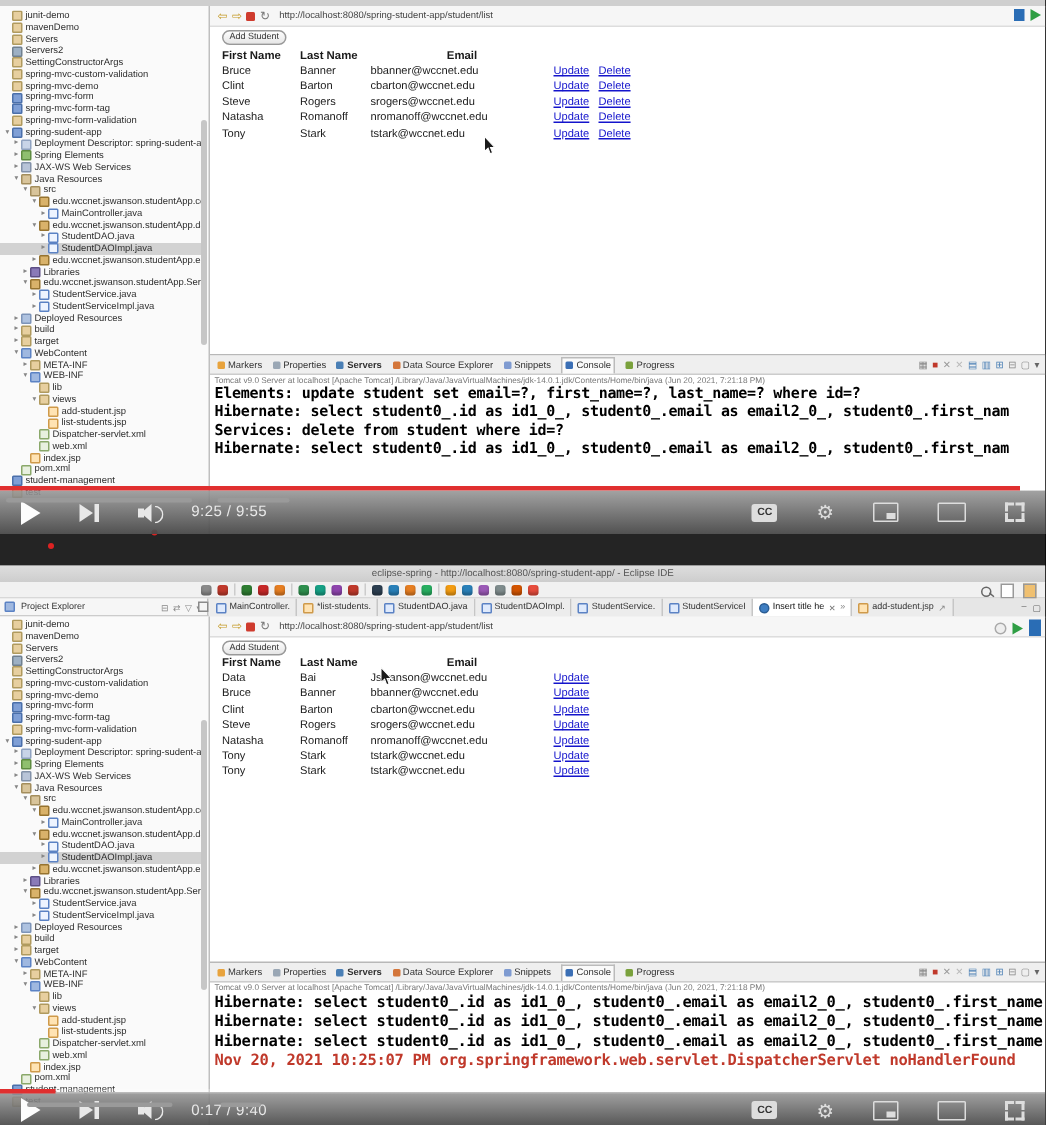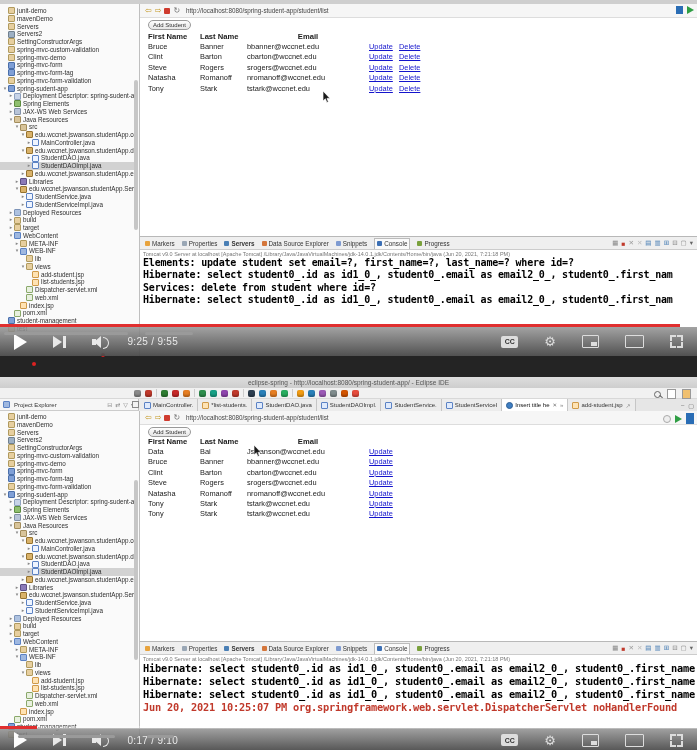--- a/index.html
+++ b/index.html
@@ -936,21 +936,21 @@
               <span style="color: rgb(136, 136, 136);">⊟</span>
               <span style="color: rgb(136, 136, 136);">▢</span>
               <span style="color: rgb(102, 102, 102);">▾</span>
             </span>
           </div>
         <div class="serverline">Tomcat v9.0 Server at localhost [Apache Tomcat] /Library/Java/JavaVirtualMachines/jdk-14.0.1.jdk/Contents/Home/bin/java  (Jun 20, 2021, 7:21:18 PM)</div>
         <div id="clines2" class="clines v2">
             <div class="cline">Hibernate: select student0_.id as id1_0_, student0_.email as email2_0_, student0_.first_name</div>
             <div class="cline">Hibernate: select student0_.id as id1_0_, student0_.email as email2_0_, student0_.first_name</div>
             <div class="cline">Hibernate: select student0_.id as id1_0_, student0_.email as email2_0_, student0_.first_name</div>
-            <div class="cline red">Jun 20, 2021 10:25:07 PM org.springframework.web.servlet.DispatcherServlet noHandlerFound</div>
+            <div class="cline red">Nov 20, 2021 10:25:07 PM org.springframework.web.servlet.DispatcherServlet noHandlerFound</div>
           </div>
       </div>
     </div>
 
     <svg class="cursor" style="left:253px;top:68px;" width="9" height="13">
       <path d="M1,0 L1,10 L3.4,7.8 L4.8,11.5 L6.4,10.8 L5,7.4 L8,7.4 Z" fill="#1a1a1a" stroke="#fff" stroke-width="0.7"></path>
     </svg>
 
     <div class="pill" style="left:18px;top:358px;width:97px;"></div>
     <div class="pill" style="left:147px;top:358px;width:27px;"></div>
@@ -962,21 +962,21 @@
       <span class="yt-play"></span>
       <span class="yt-next">
           <span class="tri"></span>
           <span class="bar"></span>
         </span>
       <span class="yt-vol">
           <span class="box"></span>
           <span class="cone"></span>
           <span class="wave"></span>
         </span>
-      <span class="yt-time">0:17 / 9:10</span>
+      <span class="yt-time">0:17 / 9:40</span>
       <span class="yt-right">
         <span class="yt-cc">CC</span>
         <span class="yt-gear">⚙</span>
         <span class="yt-mini"></span>
         <span class="yt-theater"></span>
         <span class="yt-fs">
             <span class="tl"></span>
             <span class="tr"></span>
             <span class="bl"></span>
             <span class="br"></span>

